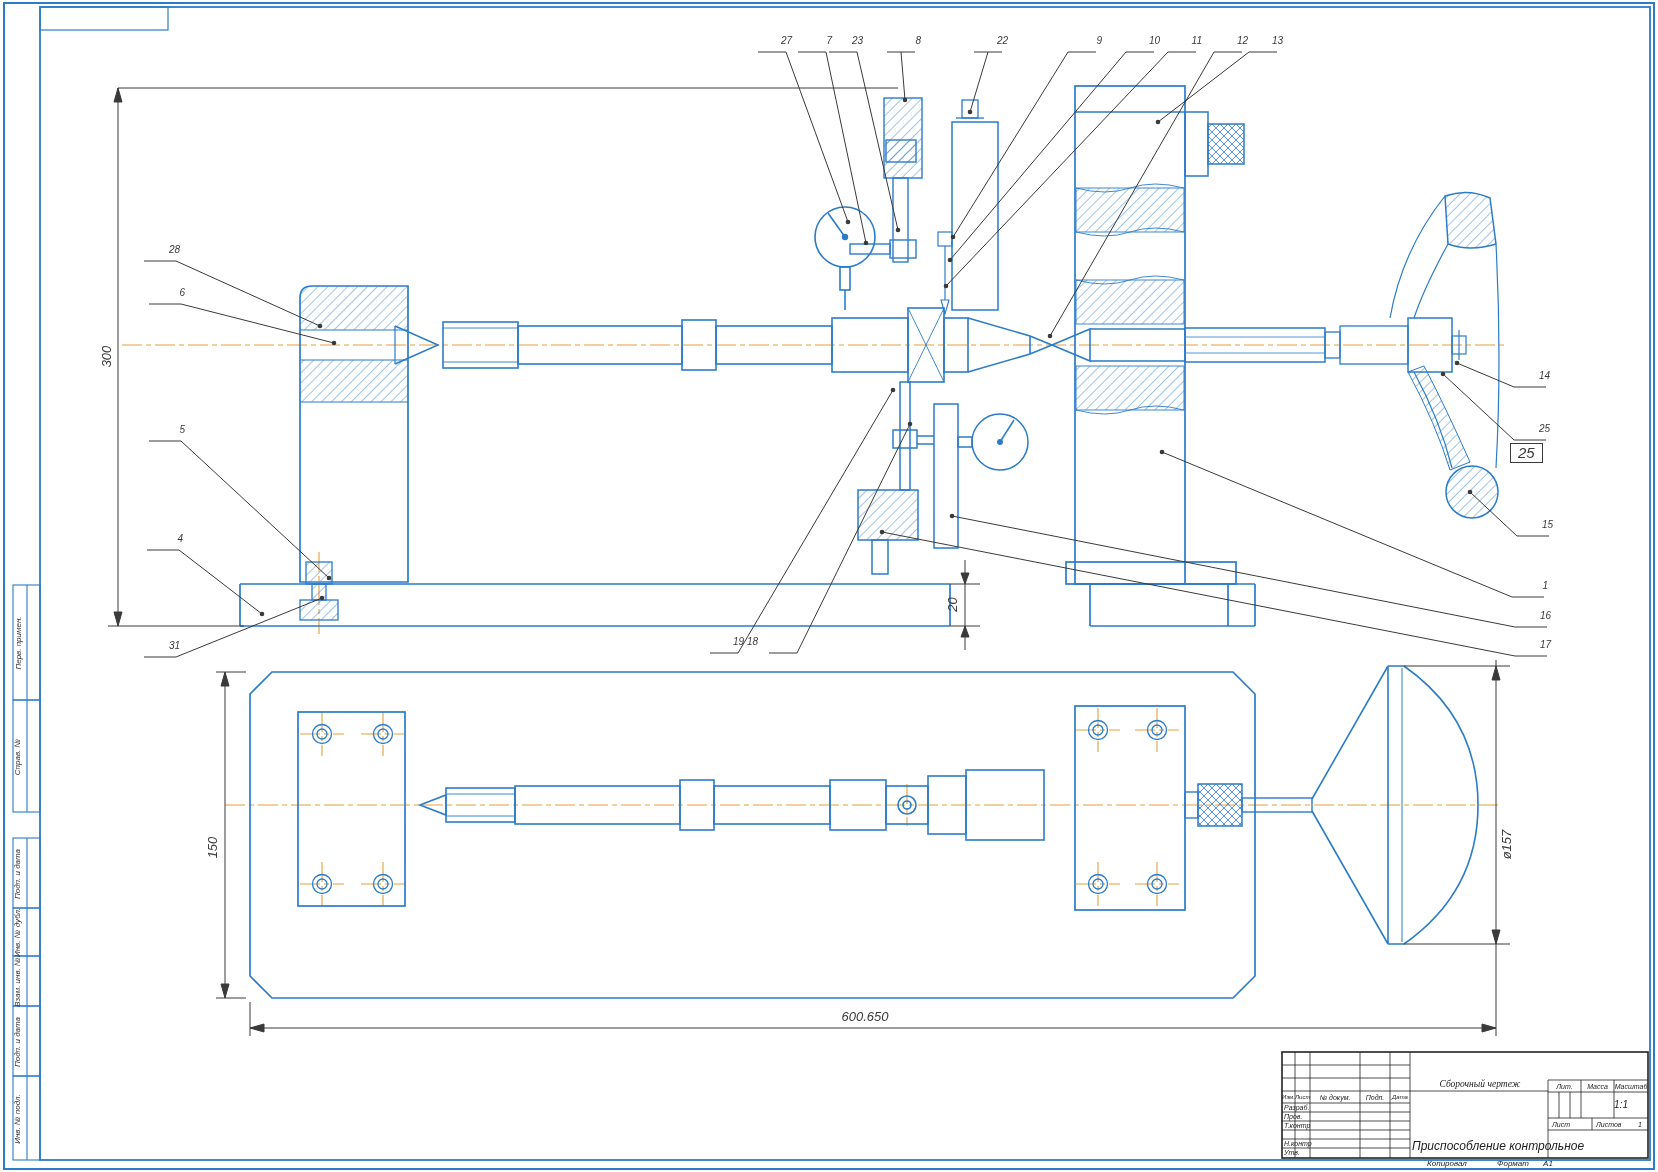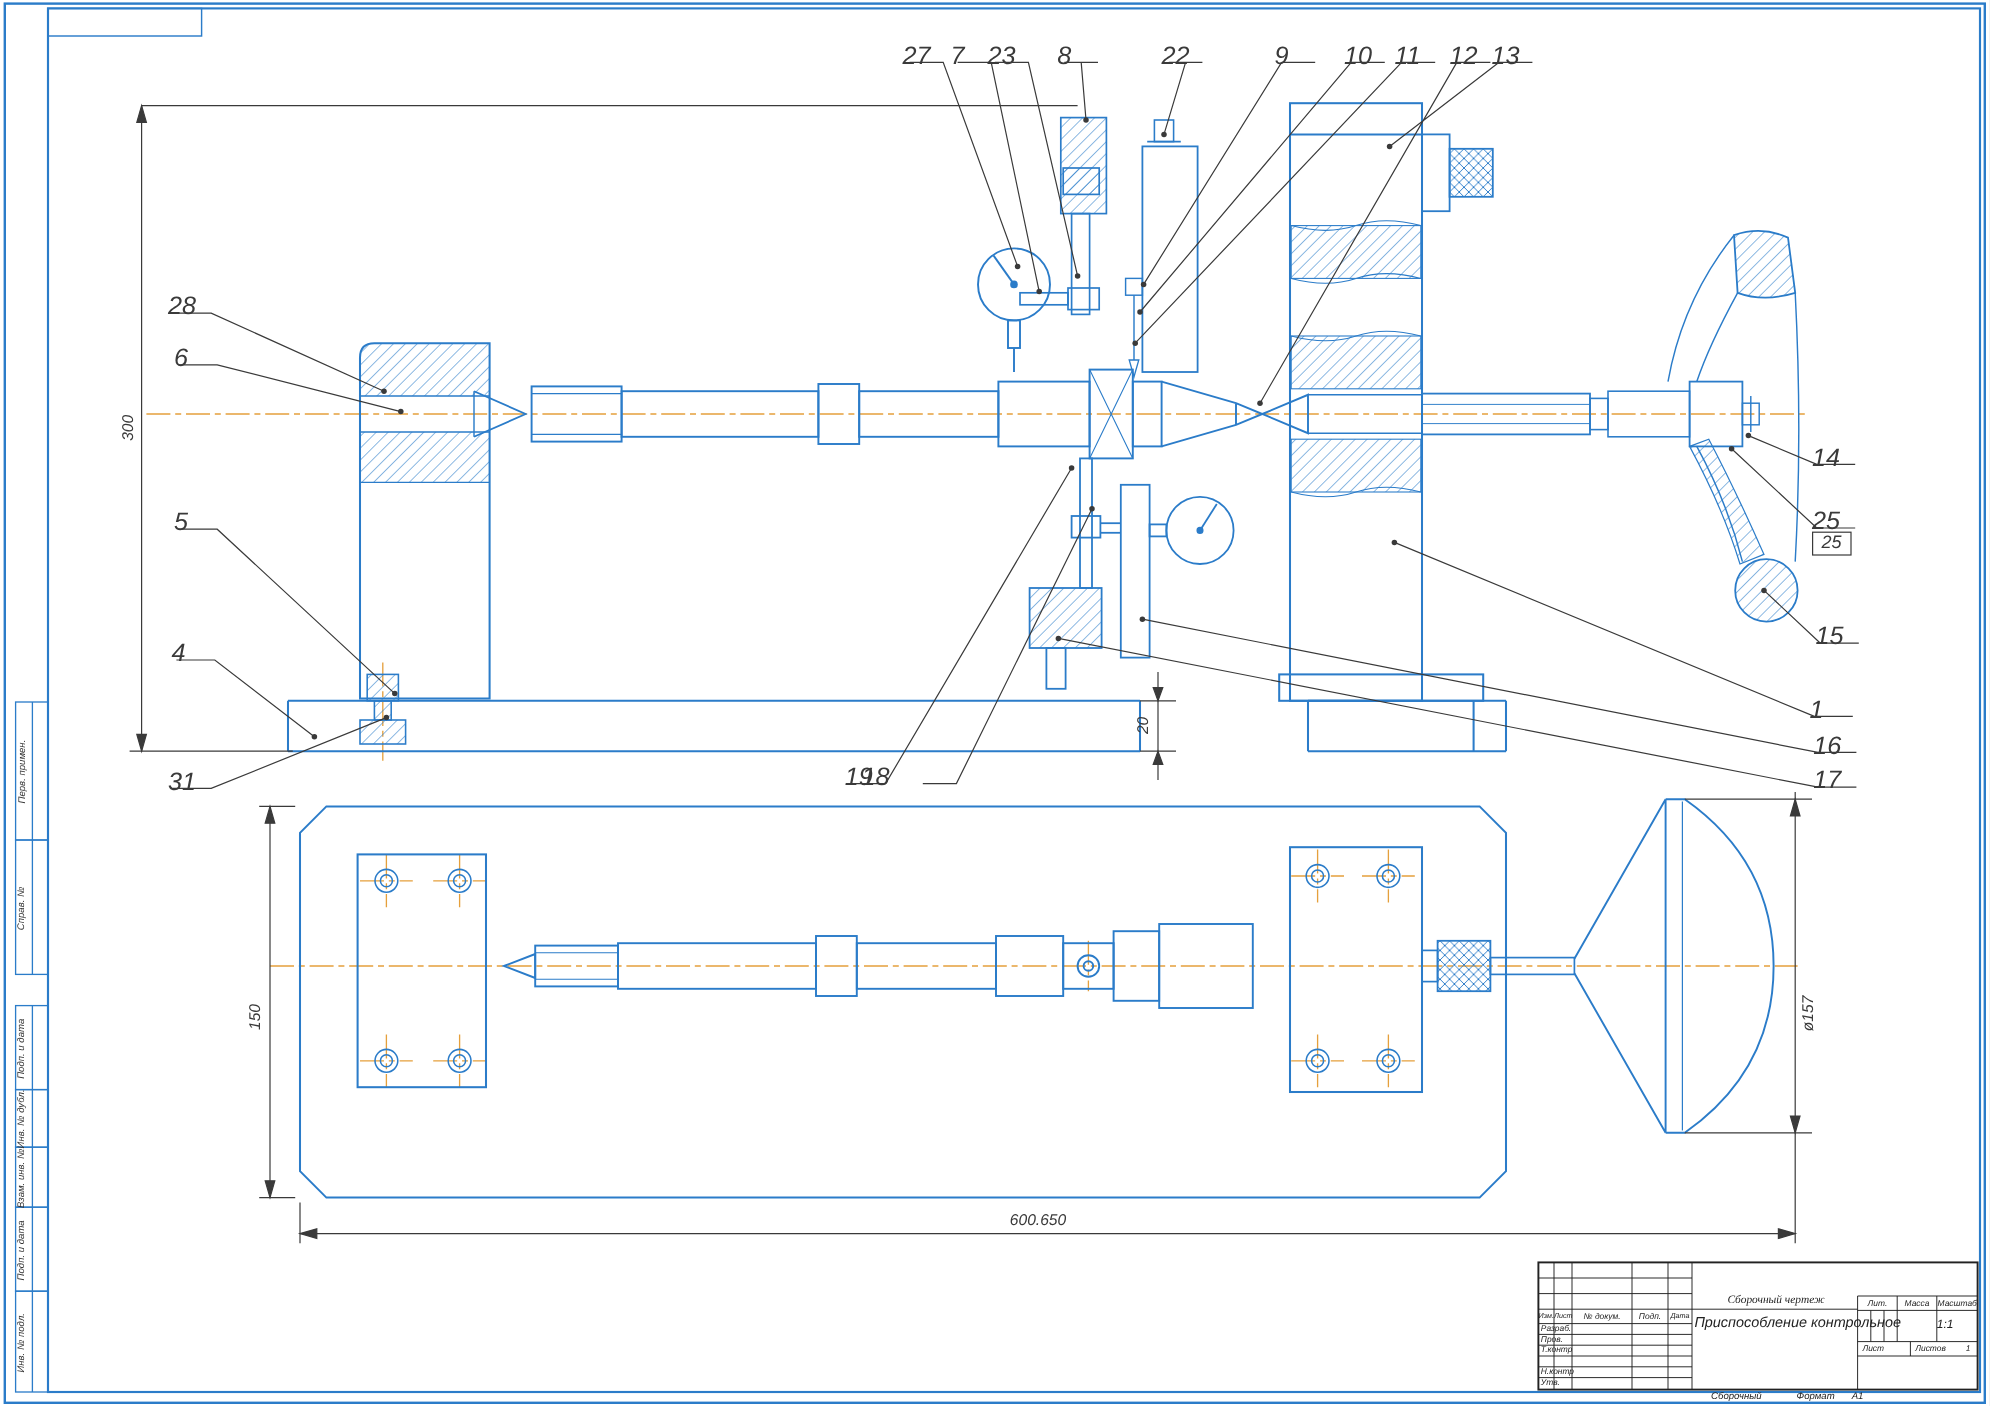--- a/index.html
+++ b/index.html
@@ -1,27 +1,27 @@
 <!DOCTYPE html>
 <html><head>
 <meta charset="utf-8">
 <style>
   html,body{margin:0;padding:0;background:#e8e8e8;}
   .sheet{position:relative;width:1658px;height:1172px;background:#ffffff;overflow:hidden;
          font-family:"Liberation Sans",sans-serif;}
   svg{position:absolute;left:0;top:0;}
   .txt{position:absolute;font-style:italic;color:#3a3a3a;white-space:nowrap;line-height:1;}
-  .callout{font-size:21px;text-align:left;width:40px;}
+  .callout{font-size:10px;text-align:right;width:40px;}
   .dim{font-size:13px;text-align:center;}
   .rot{transform:rotate(-90deg);transform-origin:center;}
   .boxed{border:1.2px solid #3a3a3a;padding:1px 7px 2px 7px;}
   .tb{font-size:7px;font-style:italic;color:#222;text-align:center;}
   .tb-left{text-align:left;}
   .margin-label{font-size:8px;font-style:italic;color:#333;text-align:center;height:12px;}
-  .title-main{font-size:12px;}
+  .title-main{font-size:12px;margin-top:44px;}
   .title-sub{font-size:9.5px;}
 </style>
 </head>
 <body>
 
 <div class="sheet">
 
 <svg width="1658" height="1172" viewBox="0 0 1658 1172">
   <defs>
     <pattern id="hatch" patternUnits="userSpaceOnUse" width="7" height="7" patternTransform="rotate(45)">
@@ -389,17 +389,17 @@
   <div class="txt tb tb-left" style="left:1284px;top:1149px;">Утв.</div>
   <div class="txt tb title-main" style="left:1412px;top:1096px;width:136px;">Приспособление контрольное</div>
   <div class="txt tb title-sub" style="left:1412px;top:1080px;width:136px;font-family:Liberation Serif, serif;">Сборочный чертеж</div>
   <div class="txt tb" style="left:1548px;top:1083px;width:33px;">Лит.</div>
   <div class="txt tb" style="left:1581px;top:1083px;width:33px;">Масса</div>
   <div class="txt tb" style="left:1614px;top:1083px;width:34px;">Масштаб</div>
   <div class="txt tb" style="left:1614px;top:1100px;width:14px;font-size:10px;">1:1</div>
   <div class="txt tb tb-left" style="left:1552px;top:1121px;">Лист</div>
   <div class="txt tb tb-left" style="left:1596px;top:1121px;">Листов</div>
   <div class="txt tb" style="left:1634px;top:1121px;width:12px;">1</div>
-  <div class="txt tb" style="left:1412px;top:1160px;width:70px;font-size:8px;">Сборочный</div>
+  <div class="txt tb" style="left:1412px;top:1160px;width:70px;font-size:8px;">Копировал</div>
   <div class="txt tb" style="left:1490px;top:1160px;width:46px;font-size:8px;">Формат</div>
   <div class="txt tb" style="left:1538px;top:1160px;width:20px;font-size:8px;">А1</div>
 
 </div>
 
 </body></html>

